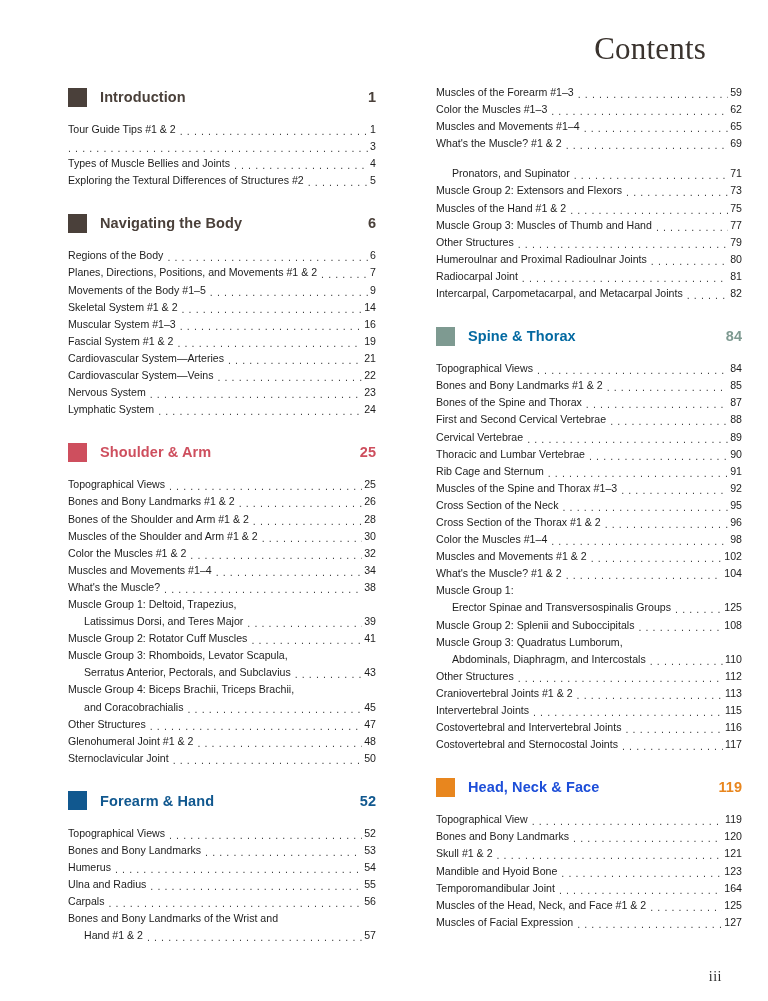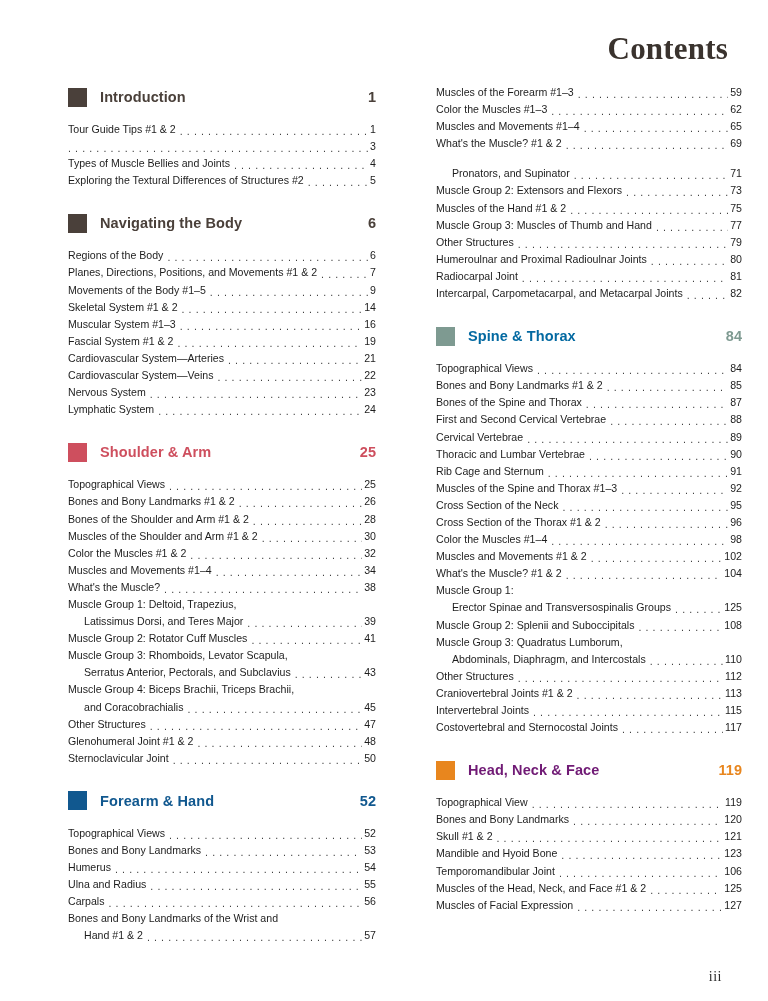--- a/index.html
+++ b/index.html
@@ -19,25 +19,25 @@
   .page {
     position: relative;
     width: 768px;
     height: 1001px;
     box-sizing: border-box;
   }
 
   
   .contents-title {
     position: absolute;
-    right: 40px;
+    right: 62px;
     top: 33px;
     font-family: "Liberation Serif", "DejaVu Serif", serif;
     font-size: 31px;
-    font-weight: 700;
+    font-weight: 400;
     color: #3a332e;
     letter-spacing: 0.2px;
     line-height: 1;
   }
 
   
   .columns {
     position: absolute;
     top: 84px;
     left: 0;
@@ -535,30 +535,35 @@
               <span class="entry-label">Craniovertebral Joints #1 &amp; 2</span>
               <span class="entry-leader"></span>
               <span class="entry-page">113</span>
             </div>
             <div class="entry">
               <span class="entry-label">Intervertebral Joints</span>
               <span class="entry-leader"></span>
               <span class="entry-page">115</span>
             </div>
             <div class="entry">
+              <span class="entry-label">Costovertebral and Intervertebral Joints</span>
+              <span class="entry-leader"></span>
+              <span class="entry-page">116</span>
+            </div>
+            <div class="entry">
               <span class="entry-label">Costovertebral and Sternocostal Joints</span>
               <span class="entry-leader"></span>
               <span class="entry-page">117</span>
             </div>
           </div>
         </div>
         <div class="section">
           <div class="section-head">
             <span class="swatch" style="background: rgb(232, 134, 30);"></span>
-            <span class="section-title" style="color: #701a75;">Head, Neck &amp; Face</span>
+            <span class="section-title" style="color: #1d4ed8;">Head, Neck &amp; Face</span>
             <span class="section-page" style="color: rgb(232, 134, 30);">119</span>
           </div>
           <div class="entries">
             <div class="entry">
               <span class="entry-label">Topographical View</span>
               <span class="entry-leader"></span>
               <span class="entry-page">119</span>
             </div>
             <div class="entry">
               <span class="entry-label">Bones and Bony Landmarks</span>
@@ -571,21 +576,21 @@
               <span class="entry-page">121</span>
             </div>
             <div class="entry">
               <span class="entry-label">Mandible and Hyoid Bone</span>
               <span class="entry-leader"></span>
               <span class="entry-page">123</span>
             </div>
             <div class="entry">
               <span class="entry-label">Temporomandibular Joint</span>
               <span class="entry-leader"></span>
-              <span class="entry-page">106</span>
+              <span class="entry-page">164</span>
             </div>
             <div class="entry">
               <span class="entry-label">Muscles of the Head, Neck, and Face #1 &amp; 2</span>
               <span class="entry-leader"></span>
               <span class="entry-page">125</span>
             </div>
             <div class="entry">
               <span class="entry-label">Muscles of Facial Expression</span>
               <span class="entry-leader"></span>
               <span class="entry-page">127</span>

